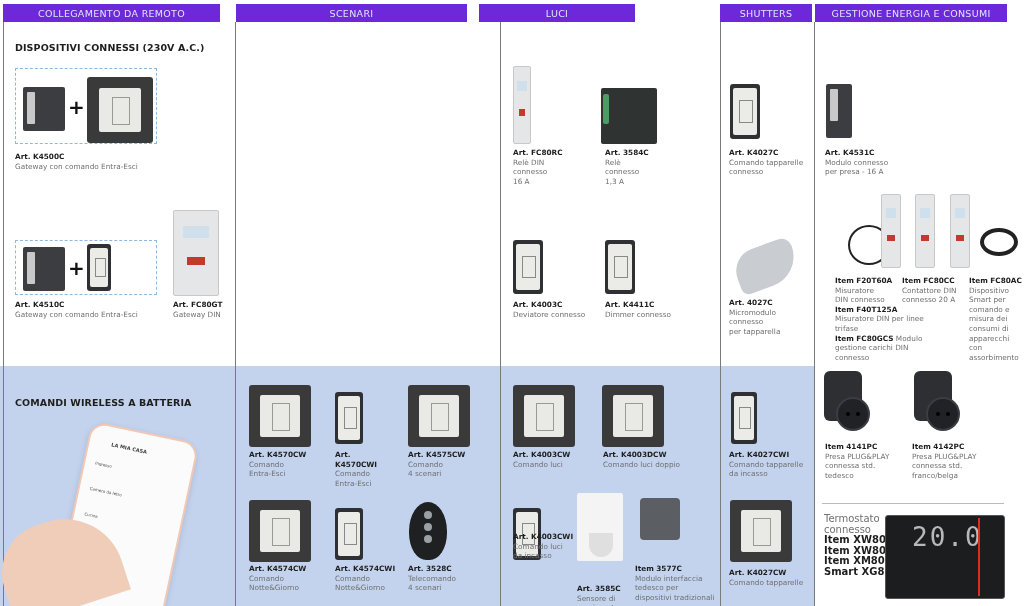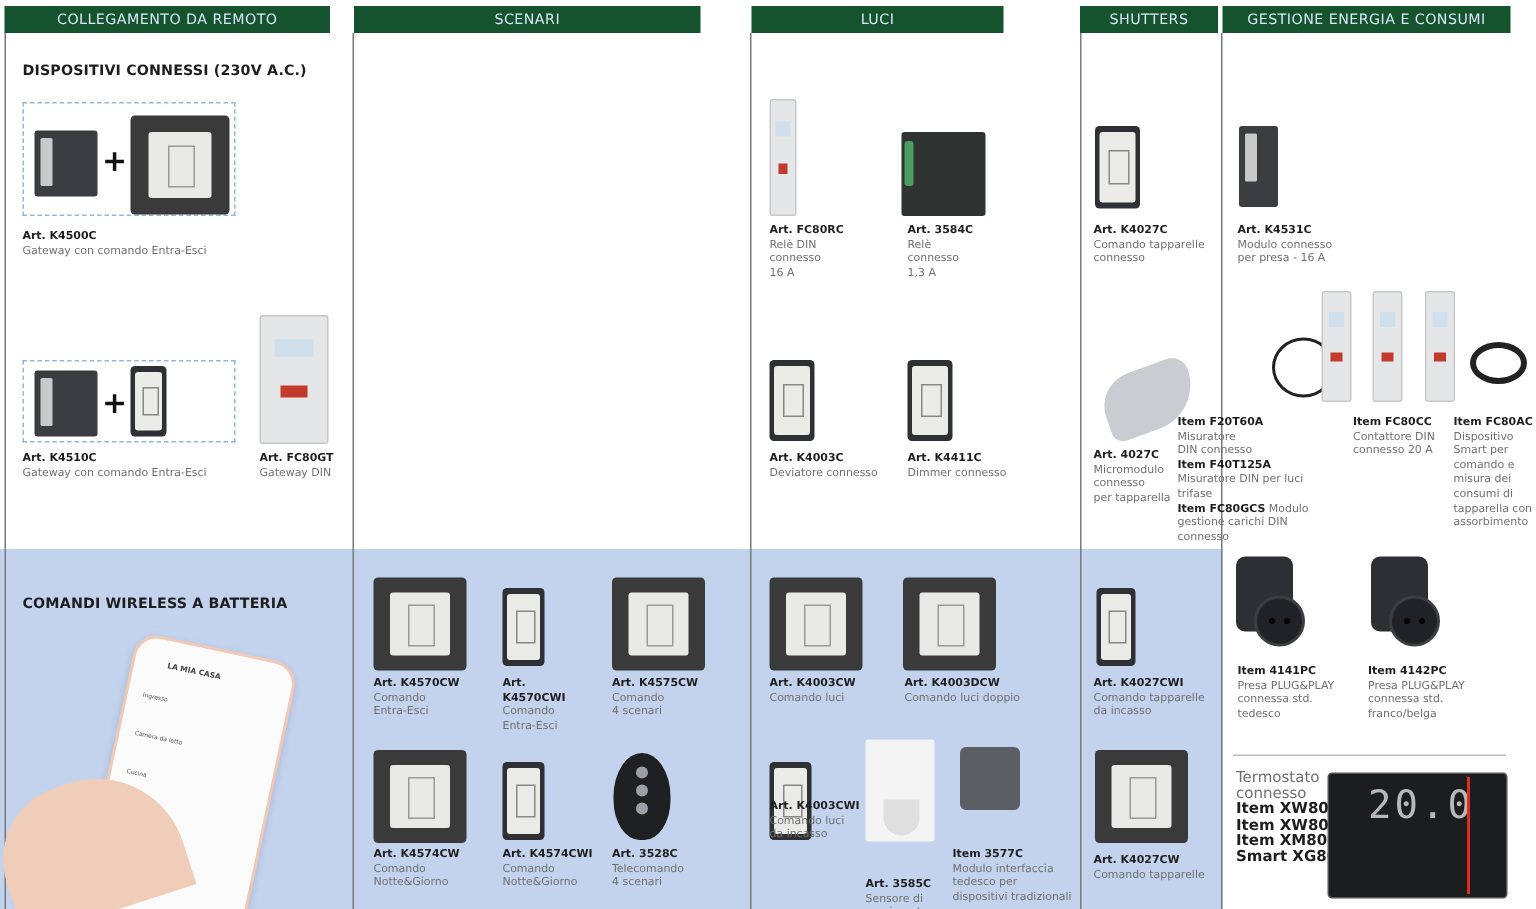--- a/index.html
+++ b/index.html
@@ -2,21 +2,21 @@
 <html><head>
 <meta charset="utf-8">
 <style>
   * { box-sizing: border-box; margin: 0; padding: 0; }
   html, body { width: 1024px; height: 606px; overflow: hidden; background: #ffffff; }
   body { font-family: "DejaVu Sans", "Liberation Sans", sans-serif; position: relative; color: #2a2a2a; }
 
   .band-blue { position: absolute; left: 0; top: 366px; width: 815px; height: 240px; background: #c3d3ee; }
   .vline { position: absolute; top: 22px; bottom: 0; width: 1px; background: #7a7a7a; }
 
-  .hdr { position: absolute; top: 4px; height: 18px; background: #14532d; color: #d9e8f7;
+  .hdr { position: absolute; top: 4px; height: 18px; background: #6d28d9; color: #d9e8f7;
          font-size: 9.5px; letter-spacing: 0.3px; display: flex; align-items: center; justify-content: center; }
 
   .section-title { position: absolute; font-weight: bold; font-size: 9.5px; color: #1e1e1e; letter-spacing: 0.1px; }
 
   .cap { position: absolute; font-size: 7.3px; line-height: 9.6px; color: #6f6f6f; }
   .cap .code { display: block; font-weight: bold; color: #1e1e1e; }
   .cap .inline-code { font-weight: bold; color: #1e1e1e; }
 
   .dashed { position: absolute; border: 1px dashed #8fb7e0; }
   .plus { position: absolute; font-size: 20px; font-weight: bold; color: #111; line-height: 20px; }
@@ -63,21 +63,21 @@
 
 <div class="band-blue"></div>
 <div class="vline" style="left:3px"></div>
 <div class="vline" style="left:235px"></div>
 <div class="vline" style="left:500px"></div>
 <div class="vline" style="left:720px"></div>
 <div class="vline" style="left:814px"></div>
 
 <div class="hdr" style="left:3px;width:217px">COLLEGAMENTO DA REMOTO</div>
 <div class="hdr" style="left:236px;width:231px">SCENARI</div>
-<div class="hdr" style="left:501px;width:168px">LUCI</div>
+<div class="hdr" style="left:479px;width:156px">LUCI</div>
 <div class="hdr" style="left:720px;width:92px">SHUTTERS</div>
 <div class="hdr" style="left:815px;width:192px">GESTIONE ENERGIA E CONSUMI</div>
 
 <div class="section-title" style="left:15px;top:42px">DISPOSITIVI CONNESSI (230V A.C.)</div>
 <div class="section-title" style="left:15px;top:397px">COMANDI WIRELESS A BATTERIA</div>
 
 <div class="dashed" style="left:15px;top:68px;width:142px;height:76px"></div>
 <div class="gw" style="left:23px;top:87px;width:42px;height:44px"></div>
 <div class="plus" style="left:68px;top:97px">+</div>
 <div class="frame" style="left:87px;top:77px;width:66px;height:66px">
@@ -156,44 +156,44 @@
   <span style="display:block">Modulo connesso</span>
   <span style="display:block">per presa - 16 A</span>
 </div>
 
 <div class="meter-cable" style="left:848px;top:225px;width:42px;height:40px"></div>
 <div class="din" style="left:881px;top:194px;width:20px;height:74px"></div>
 <div class="din" style="left:915px;top:194px;width:20px;height:74px"></div>
 <div class="din" style="left:950px;top:194px;width:20px;height:74px"></div>
 <div class="meter-cable" style="left:980px;top:228px;width:38px;height:28px;border-width:4px"></div>
 
-<div class="cap" style="left:785px;top:276px">
+<div class="cap" style="left:835px;top:276px">
   <span class="code">Item F20T60A</span>
   <span style="display:block">Misuratore</span>
   <span style="display:block">DIN connesso</span>
   <span class="code">Item F40T125A</span>
-  <span style="display:block">Misuratore DIN per luci</span>
+  <span style="display:block">Misuratore DIN per linee</span>
   <span style="display:block">trifase</span>
   <span style="display:block"><span class="inline-code">Item FC80GCS</span> <span>Modulo</span></span>
   <span style="display:block">gestione carichi DIN</span>
   <span style="display:block">connesso</span>
 </div>
 <div class="cap" style="left:902px;top:276px">
   <span class="code">Item FC80CC</span>
   <span style="display:block">Contattore DIN</span>
   <span style="display:block">connesso  20 A</span>
 </div>
 <div class="cap" style="left:969px;top:276px">
   <span class="code">Item FC80AC</span>
   <span style="display:block">Dispositivo</span>
   <span style="display:block">Smart per</span>
   <span style="display:block">comando e</span>
   <span style="display:block">misura dei</span>
   <span style="display:block">consumi di</span>
-  <span style="display:block">tapparella con</span>
+  <span style="display:block">apparecchi con</span>
   <span style="display:block">assorbimento</span>
 </div>
 
 <div class="phone">
   <div class="app-title">LA MIA CASA</div>
   <div class="row" style="top:36px">Ingresso</div>
   <div class="row" style="top:62px">Camera da letto</div>
   <div class="row" style="top:88px">Cucina</div>
   <div class="row" style="top:114px">Zona da pranzo</div>
   <div class="row" style="top:140px">Bagno</div>

